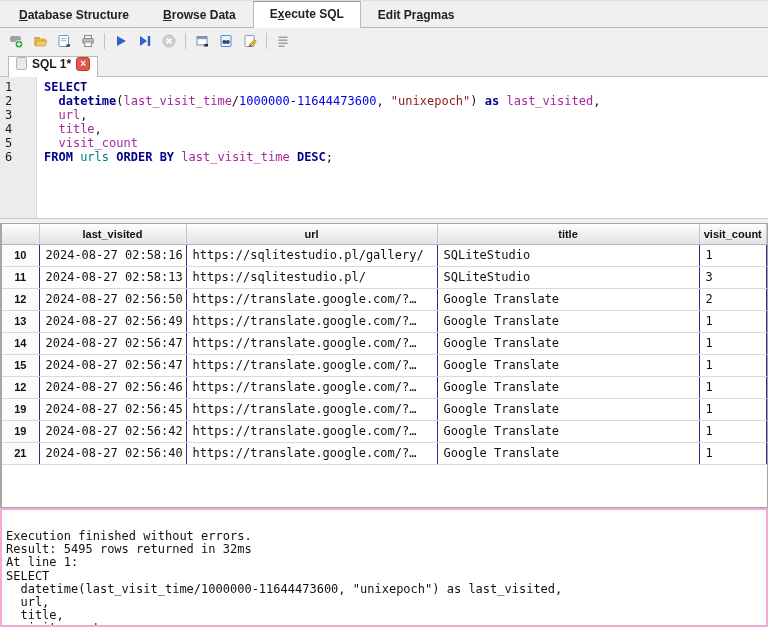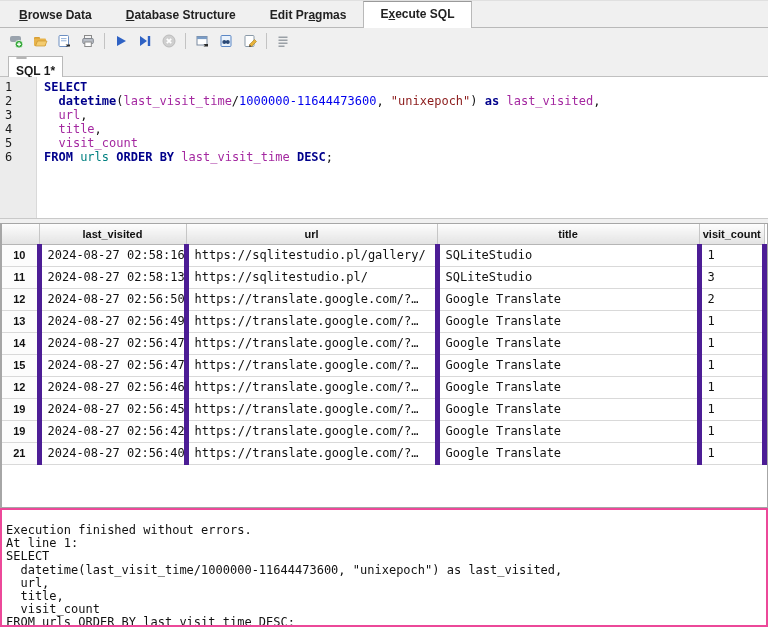--- a/index.html
+++ b/index.html
@@ -12,21 +12,21 @@
   .tab.active { background: #fff; border-color: #b9b9b9; margin-bottom: -1px; padding-bottom: 7px; border-top: 1px solid #9a9a9a; }
   .tab u { text-decoration: underline; }
 
   
   .toolbar { height: 26px; background: #f0f0f0; display: flex; align-items: center; padding-left: 4px; flex: 0 0 auto; }
   .tbtn { width: 22px; height: 22px; display: flex; align-items: center; justify-content: center; margin: 0 1px; border-radius: 2px; }
   .tsep { width: 1px; height: 16px; background: #c3c3c3; margin: 0 4px; }
 
   
   .edtabbar { height: 23px; background: #f0f0f0; display: flex; align-items: flex-end; padding-left: 8px; border-bottom: 1px solid #c0c0c0; flex: 0 0 auto; }
-  .edtab { background: #fff; border: 1px solid #b9b9b9; border-bottom: none; height: 21px; display: flex; align-items: flex-start; gap: 5px; padding: 0 7px; margin-bottom: -1px; flex-direction: column; }
+  .edtab { background: #fff; border: 1px solid #b9b9b9; border-bottom: none; height: 21px; display: flex; align-items: flex-start; gap: 5px; padding: 0 7px; margin-bottom: -1px; }
   .edtab .label { font-size: 12px; font-weight: 700; color: #1a1a1a; }
   .edtab .pgico { width: 11px; height: 13px; background: #e9e9e9; border: 1px solid #b5b5b5; border-radius: 2px; }
   .edtab .close { width: 14px; height: 14px; background: #e2574c; border: 1px solid #c23b31; border-radius: 3px; color: #fff; font-size: 10px; font-weight: 700; line-height: 12px; text-align: center; cursor: default; }
 
   
   .editor { height: 142px; background: #fff; border-bottom: 1px solid #c9c9c9; position: relative; overflow: hidden; flex: 0 0 auto;
             background: linear-gradient(to right, #ececec 0, #ececec 36px, #d9d9d9 36px, #d9d9d9 37px, #fff 37px); padding-top: 3px; }
   .ed-line { display: flex; height: 14px; font-family: "DejaVu Sans Mono", monospace; font-size: 12px; line-height: 14px; }
   .ed-num { width: 37px; flex: 0 0 auto; padding-left: 5px; color: #1a1a1a; }
   .ed-code { padding-left: 7px; white-space: pre; }
@@ -36,37 +36,37 @@
   .tk-st { color: #8b1a1a; }
   .tk-tb { color: #008080; }
   .tk-pl { color: #111; }
 
   .splitter { height: 4px; background: #f0f0f0; flex: 0 0 auto; }
 
   
   .grid-panel { height: 285px; flex: 0 0 auto; border: 1px solid #a6a6a6; border-left: 2px solid #a6a6a6; overflow: hidden; background: #fff; }
   table.grid { border-collapse: collapse; table-layout: fixed; width: 100%; }
   table.grid th { height: 20px; background: linear-gradient(#fdfdfd, #e3e3e3); border-right: 1px solid #c6c6c6; border-bottom: 1px solid #b5b5b5; font-size: 11px; font-weight: 700; color: #111; text-align: center; overflow: hidden; white-space: nowrap; }
-  table.grid td { height: 22px; border-right: 5px solid #4c1d95; border-bottom: 1px solid #d9d9d9; font-family: "DejaVu Sans Mono", monospace; font-size: 12px; color: #111; padding: 0 6px; white-space: nowrap; overflow: hidden; background: #fff; }
+  table.grid td { height: 22px; border-right: 1px solid #4c1d95; border-bottom: 1px solid #d9d9d9; font-family: "DejaVu Sans Mono", monospace; font-size: 12px; color: #111; padding: 0 6px; white-space: nowrap; overflow: hidden; background: #fff; }
   table.grid td.rownum { font-family: "Liberation Sans", sans-serif; font-size: 11px; font-weight: 700; text-align: center; padding: 0 2px; background: #fcfcfc; }
 
   
-  .messages { flex: 1 1 auto; border: 2px solid #ec4899; background: #fff; padding: 14px 4px; overflow: hidden; }
+  .messages { flex: 1 1 auto; border: 2px solid #f9a8d4; background: #fff; padding: 20px 4px; overflow: hidden; }
   .msg-line { font-family: "DejaVu Sans Mono", monospace; font-size: 12px; line-height: 13.2px; color: #111; white-space: pre; }
 </style>
 </head>
 <body>
 
 <div id="app">
 
   <div class="tabbar">
+    <div class="tab"><span></span><u>D</u><span>atabase Structure</span></div>
     <div class="tab"><span></span><u>B</u><span>rowse Data</span></div>
-    <div class="tab"><span></span><u>D</u><span>atabase Structure</span></div>
+    <div class="tab active"><span>E</span><u>x</u><span>ecute SQL</span></div>
     <div class="tab"><span>Edit Pr</span><u>a</u><span>gmas</span></div>
-    <div class="tab active"><span>E</span><u>x</u><span>ecute SQL</span></div>
   </div>
 
   <div class="toolbar">
     <span class="tbtn">
       <svg width="16" height="16">
           <rect x="2" y="3" width="11" height="6" rx="2" fill="#9aa3ad"></rect>
           <circle cx="11" cy="11.2" r="3.9" fill="#36a83b" stroke="#fff" stroke-width="0.8"></circle>
           <rect x="10.4" y="9.2" width="1.3" height="4" fill="#fff"></rect>
           <rect x="9" y="10.6" width="4" height="1.3" fill="#fff"></rect>
         </svg>
@@ -270,20 +270,21 @@
             <td>https://translate.google.com/?…</td>
             <td>Google Translate</td>
             <td>1</td>
           </tr>
         </tbody>
     </table>
   </div>
 
   <div class="messages" id="messages">
       <div class="msg-line">Execution finished without errors.</div>
+      <div class="msg-line">Result: 5495 rows returned in 32ms</div>
       <div class="msg-line">At line 1:</div>
       <div class="msg-line">SELECT</div>
       <div class="msg-line">  datetime(last_visit_time/1000000-11644473600, "unixepoch") as last_visited,</div>
       <div class="msg-line">  url,</div>
       <div class="msg-line">  title,</div>
       <div class="msg-line">  visit_count</div>
       <div class="msg-line">FROM urls ORDER BY last_visit_time DESC;</div>
     </div>
 
 </div>

